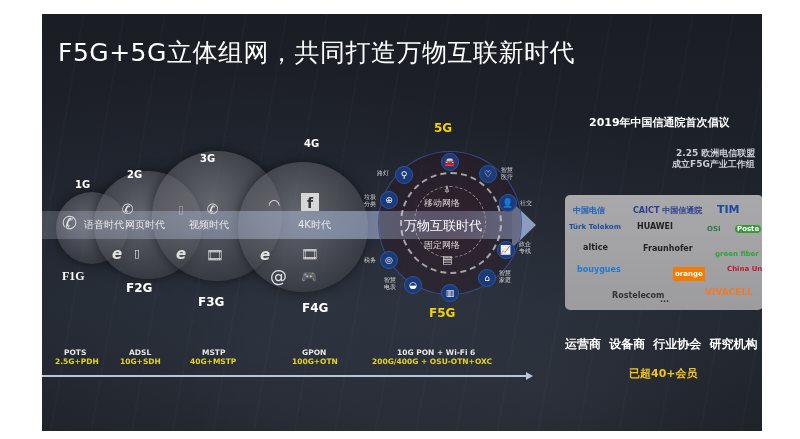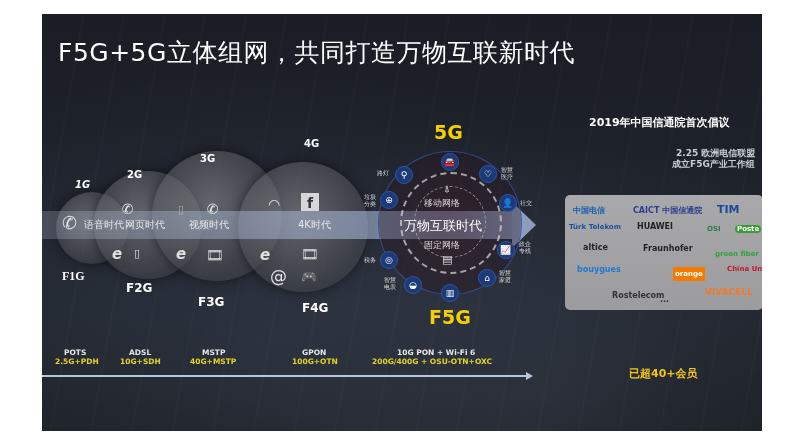--- a/index.html
+++ b/index.html
@@ -47,21 +47,21 @@
     background: radial-gradient(circle, rgba(60,25,35,0.5), rgba(40,20,30,0.35) 70%, transparent 72%);
   }
   .dash1 { position:absolute; left:358px; top:158px; width:98px; height:98px; border-radius:50%; border:2px dashed rgba(220,220,220,0.7); }
   .dash2 { position:absolute; left:372px; top:172px; width:70px; height:70px; border-radius:50%; border:1.5px dashed rgba(220,220,220,0.55); }
   .node {
     position:absolute; width:16px; height:16px; border-radius:50%;
     background:#1c3a78; border:1px solid #2c55a5; color:#fff; font-size:9px;
     display:flex; align-items:center; justify-content:center;
   }
   .node-label { position:absolute; color:#d8d8d8; font-size:6px; line-height:7px; text-align:center; white-space:pre; }
-  .g5 { position:absolute; color:#f5d000; font-weight:bold; font-size:19px; }
+  .g5 { position:absolute; color:#f5d000; font-weight:bold; font-size:12px; }
   .center-text { position:absolute; color:#ffffff; font-size:13px; white-space:nowrap; }
   .net-text { position:absolute; color:#dcdcdc; font-size:9px; white-space:nowrap; }
   
   .r-head { position:absolute; color:#ffffff; font-size:11px; font-weight:bold; white-space:nowrap; }
   .etsi {
     position:absolute; left:524px; top:138px; width:88px; height:17px; border-radius:9px;
     background:#d0142c; color:#ffffff; font-size:10px; font-weight:bold; text-align:center; line-height:17px;
   }
   .etsi-note { position:absolute; color:#c9ccd4; font-size:9px; font-weight:bold; line-height:11px; white-space:nowrap; }
   .logo-panel {
@@ -87,21 +87,21 @@
   <div class="title">F5G+5G立体组网，共同打造万物互联新时代</div>
 
   <div class="bubble" style="left:14px;top:178px;width:72px;height:72px;"></div>
   <div class="bubble" style="left:52px;top:157px;width:108px;height:108px;"></div>
   <div class="bubble" style="left:110px;top:137px;width:130px;height:130px;"></div>
   <div class="bubble" style="left:196px;top:148px;width:130px;height:130px;"></div>
 
   <div class="band"></div>
   <div class="band-head"></div>
 
-  <div class="gen-label" style="left:33px;top:165px;font-style:italic;">1G</div>
+  <div class="gen-label" style="left:33px;top:165px;">1G</div>
   <div class="gen-label" style="left:85px;top:155px;">2G</div>
   <div class="gen-label" style="left:158px;top:139px;">3G</div>
   <div class="gen-label" style="left:262px;top:124px;">4G</div>
 
   <div class="fgen-label" style="left:20px;top:255px;font-family:Liberation Serif, serif;">F1G</div>
   <div class="fgen-label" style="left:84px;top:267px;">F2G</div>
   <div class="fgen-label" style="left:156px;top:281px;">F3G</div>
   <div class="fgen-label" style="left:260px;top:287px;">F4G</div>
 
   <div class="era" style="left:42px;top:204px;">语音时代</div>
@@ -175,20 +175,21 @@
     <div class="logo" style="left:78px;top:49px;color:#222;">Fraunhofer</div>
     <div class="logo" style="left:150px;top:55px;color:#2ea33a;font-size:7px;">green fiber</div>
     <div class="logo" style="left:12px;top:70px;color:#1f7ad1;">bouygues</div>
     <div class="logo" style="left:162px;top:70px;color:#c01a2a;font-size:7px;">China Unicom</div>
     <div class="logo" style="left:108px;top:72px;color:#fff;background:#f57a00;padding:3px 2px;font-size:7px;">orange</div>
     <div class="logo" style="left:10px;top:96px;color:#333;margin-left:37px;">Rostelecom</div>
     <div class="logo" style="left:140px;top:92px;color:#f07a2a;font-size:9px;">VIVACELL</div>
     <div class="logo" style="left:95px;top:100px;color:#333;">...</div>
   </div>
 
+  <div class="members" style="left:523px;top:322px;">运营商 设备商 行业协会 研究机构</div>
   <div class="members-note" style="left:587px;top:352px;">已超40+会员</div>
 
   <div class="tl-top" style="left:22px;top:334px;">POTS</div>
   <div class="tl-bot" style="left:13px;top:343px;">2.5G+PDH</div>
   <div class="tl-top" style="left:87px;top:334px;">ADSL</div>
   <div class="tl-bot" style="left:78px;top:343px;">10G+SDH</div>
   <div class="tl-top" style="left:160px;top:334px;">MSTP</div>
   <div class="tl-bot" style="left:148px;top:343px;">40G+MSTP</div>
   <div class="tl-top" style="left:260px;top:334px;">GPON</div>
   <div class="tl-bot" style="left:250px;top:343px;">100G+OTN</div>

